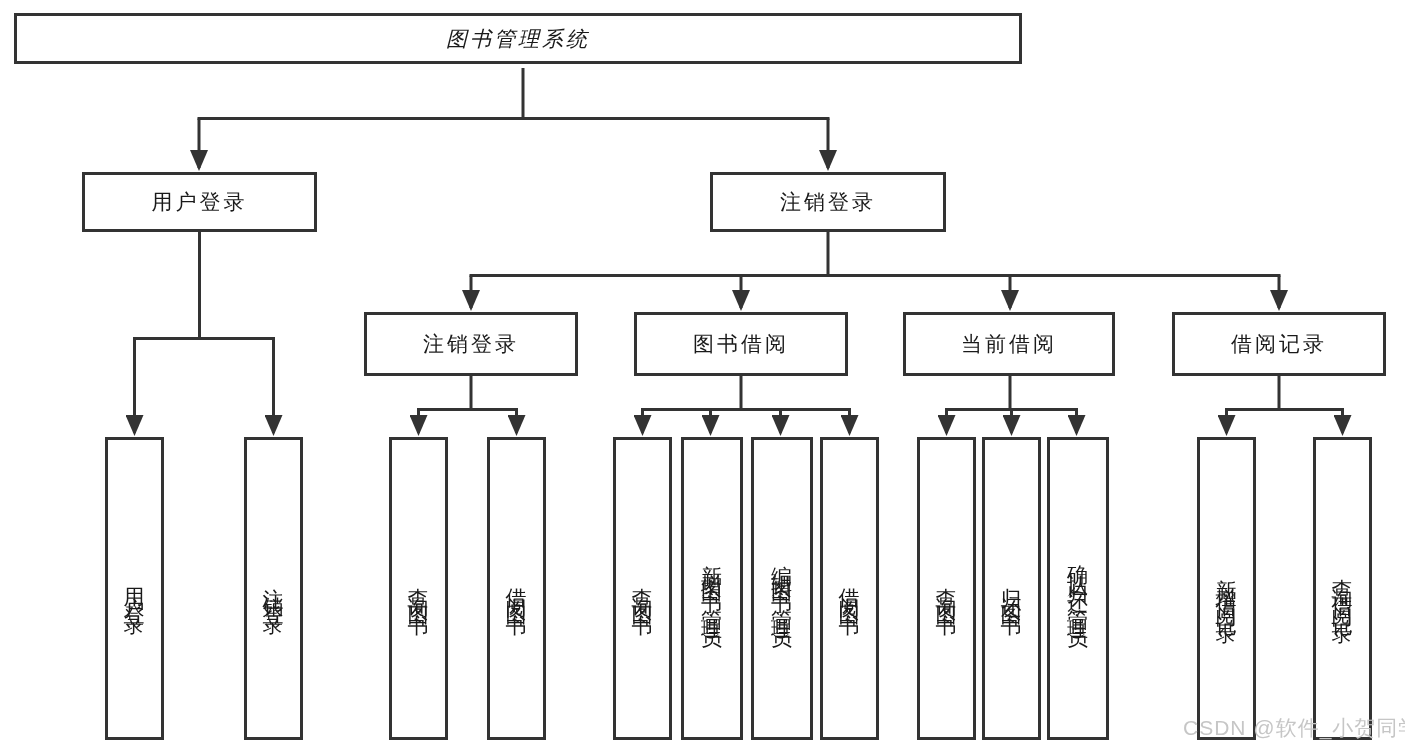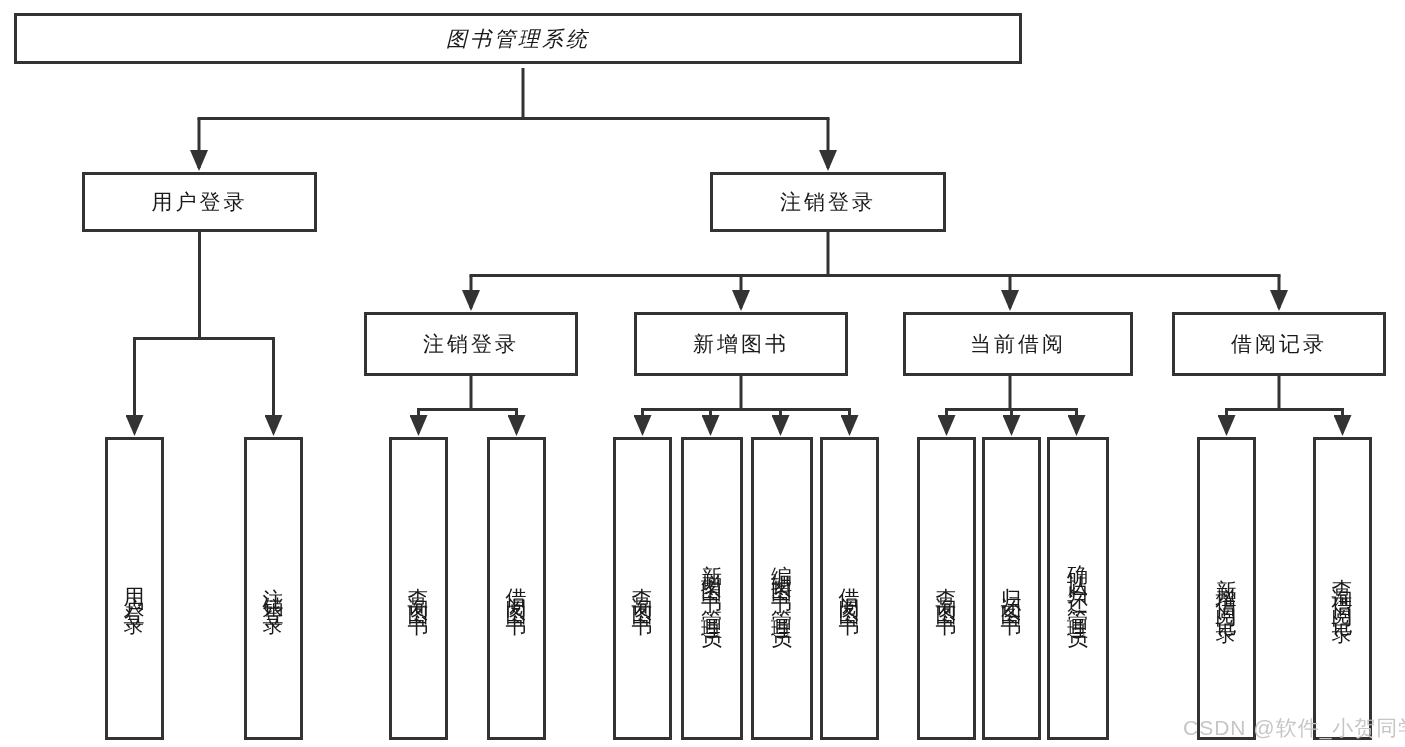--- a/index.html
+++ b/index.html
@@ -111,23 +111,23 @@
     <span>用户登录</span>
   </div>
   <div class="box" style="left:710px;top:172px;width:236px;height:60px;">
     <span>注销登录</span>
   </div>
 
   <div class="box" style="left:364px;top:312px;width:214px;height:64px;">
     <span>注销登录</span>
   </div>
   <div class="box" style="left:634px;top:312px;width:214px;height:64px;">
-    <span>新增图书</span>
+    <span>图书借阅</span>
   </div>
-  <div class="box" style="left:903px;top:312px;width:230px;height:64px;">
+  <div class="box" style="left:903px;top:312px;width:212px;height:64px;">
     <span>当前借阅</span>
   </div>
   <div class="box" style="left:1172px;top:312px;width:214px;height:64px;">
     <span>借阅记录</span>
   </div>
 
   <div class="vbox" style="left:105px;top:437px;width:59px;height:303px;">
     <span class="vlbl">用户登录</span>
   </div>
   <div class="vbox" style="left:244px;top:437px;width:59px;height:303px;">

